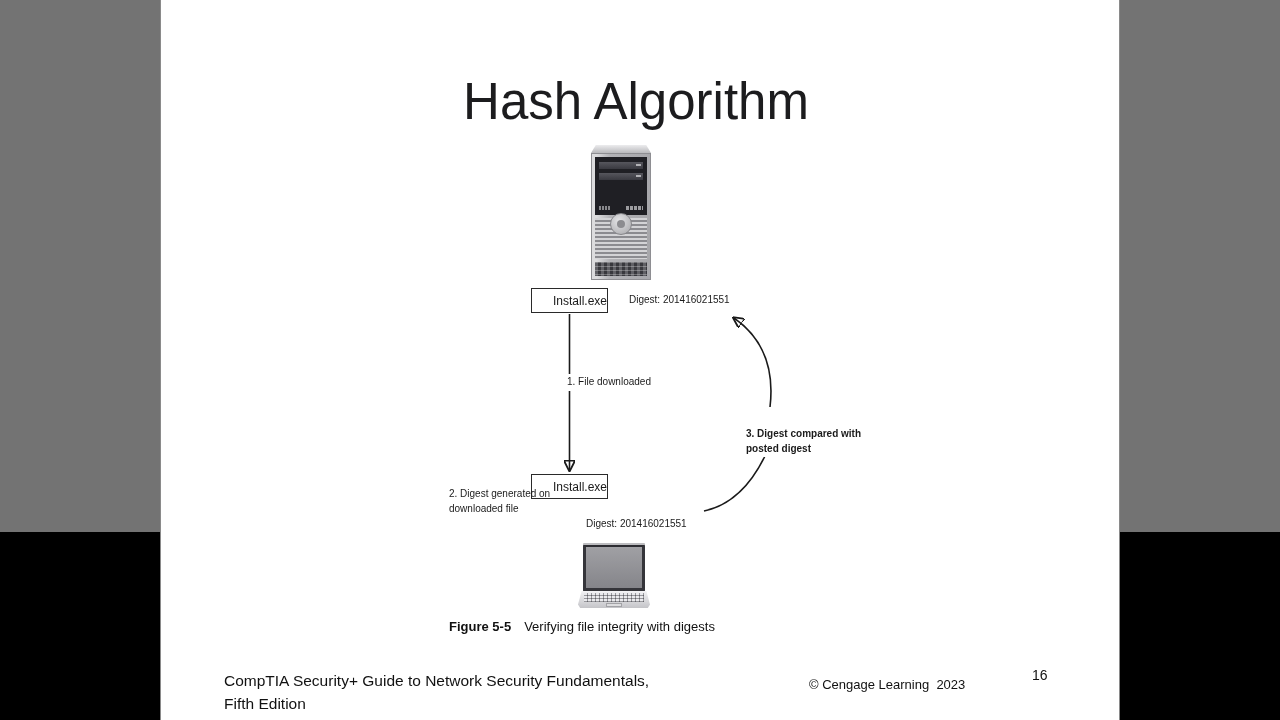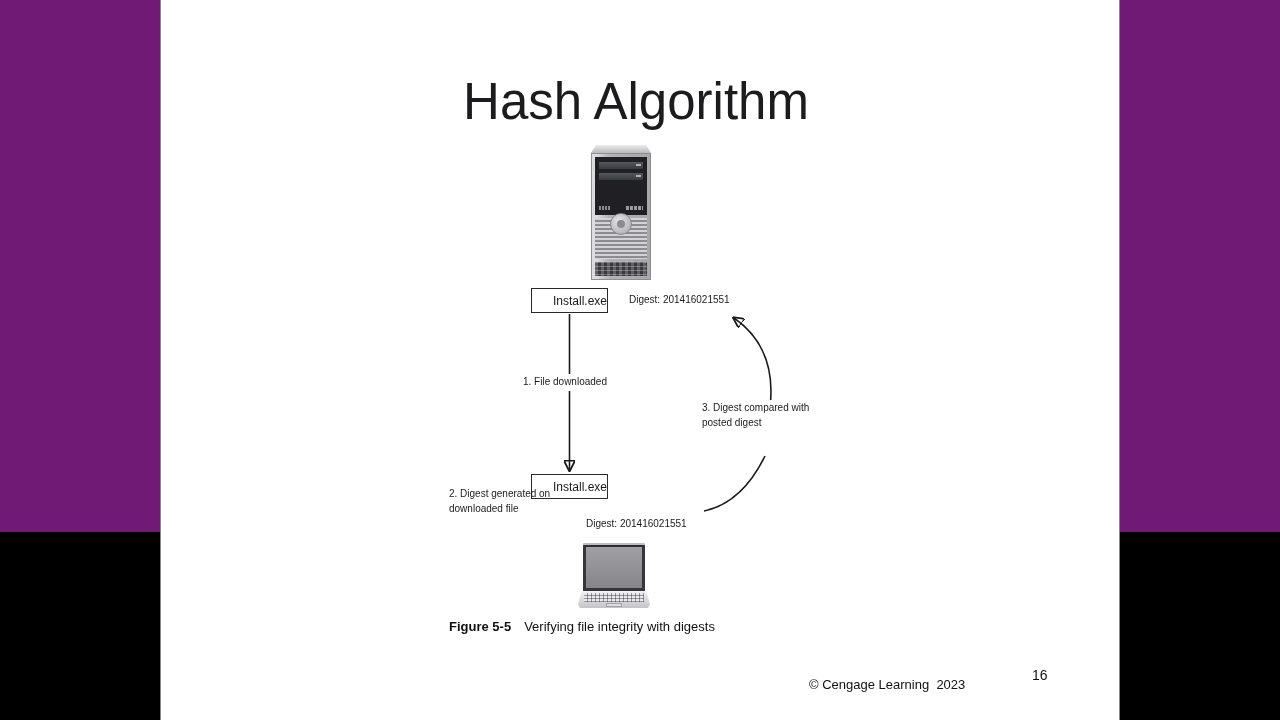--- a/index.html
+++ b/index.html
@@ -1,35 +1,35 @@
 <!DOCTYPE html>
 <html><head>
 <meta charset="utf-8">
 <style>
   * { margin:0; padding:0; box-sizing:border-box; }
   html,body { width:1280px; height:720px; background:#000; overflow:hidden;
               font-family:"Liberation Sans", sans-serif; }
-  .stage { position:relative; width:1280px; height:532px; background:#701a75; }
+  .stage { position:relative; width:1280px; height:532px; background:#737373; }
   .slide { position:absolute; left:160px; top:0; width:960px; height:720px;
            background:#fff; border-left:1px solid #8a8a8a; border-right:1px solid #8a8a8a;
            color:#1a1a1a; }
 
   .slide-title { position:absolute; top:72px; left:475px; transform:translateX(-50%);
                  font-size:51px; font-weight:400; color:#1c1c1e; white-space:nowrap; }
 
   
   .arrows { position:absolute; left:0; top:0; z-index:1; pointer-events:none; }
   .arrows path { stroke:#1a1a1a; stroke-width:1.6; fill:none; }
 
   
   .dg { position:absolute; z-index:2; font-size:10px; color:#1a1a1a; line-height:14.5px; }
   .file-box { position:absolute; z-index:2; width:77px; height:25px;
               border:1.5px solid #2a2a2a; background:#fff;
               display:flex; align-items:center; justify-content:flex-end; font-size:12px; }
-  .whitebg { background:#fff; padding:1px 3px; }
+  .whitebg { background:#fff; padding:1px 3px;margin-left:44px; }
 
   
   .tower { position:absolute; left:430px; top:145px; width:60px; height:135px; z-index:2; }
   .tower-bevel { height:8px; background:linear-gradient(180deg,#ececee,#b9b9bc);
                  clip-path:polygon(8% 0,92% 0,100% 100%,0 100%); }
   .tower-body { height:127px; background:linear-gradient(90deg,#dcdcde 0 8%,#b3b3b7 30%,#a7a7ab);
                 border:1px solid #8e8e92; padding:3px; }
   .tower-face { height:58px; background:#1f1f24; position:relative; }
   .bay { position:absolute; left:4px; right:4px; height:7px;
          background:linear-gradient(180deg,#56565d,#393940); }
@@ -118,34 +118,38 @@
       <span>Install.exe</span>
     </div>
 
     <div class="dg" style="left:288px; top:487px;">
       <div>2. Digest generated on</div>
       <div>downloaded file</div>
     </div>
 
     <div class="dg" style="left:425px; top:517px;">Digest: 201416021551</div>
 
-    <div class="dg whitebg" style="left:538px; top:400px;">
+    <div class="dg whitebg" style="left:538px; top:426px;font-weight:bold;">
       <div>3. Digest compared with</div>
       <div>posted digest</div>
     </div>
 
     <div class="laptop">
       <div class="laptop-lid"></div>
       <div class="laptop-base">
         <div class="laptop-keys"></div>
         <div class="laptop-trackpad"></div>
       </div>
     </div>
 
     <div class="caption">
       <span class="cap-label">Figure 5-5</span><span>Verifying file integrity with digests</span>
     </div>
 
+    <div class="footer-book">
+      <div>CompTIA Security+ Guide to Network Security Fundamentals,</div>
+      <div>Fifth Edition</div>
+    </div>
     <div class="footer-copyright">© Cengage Learning  2023</div>
     <div class="footer-page">16</div>
 
   </div>
 </div>
 
 </body></html>

